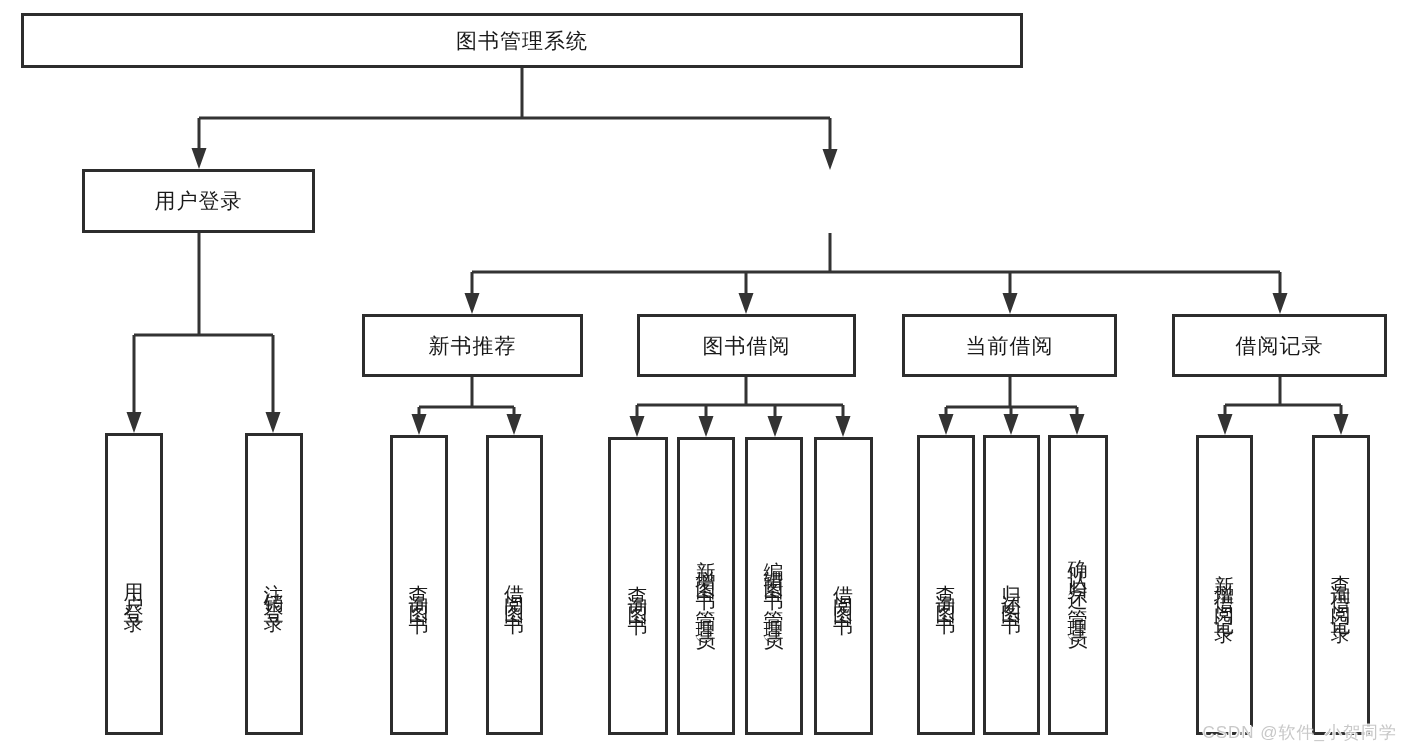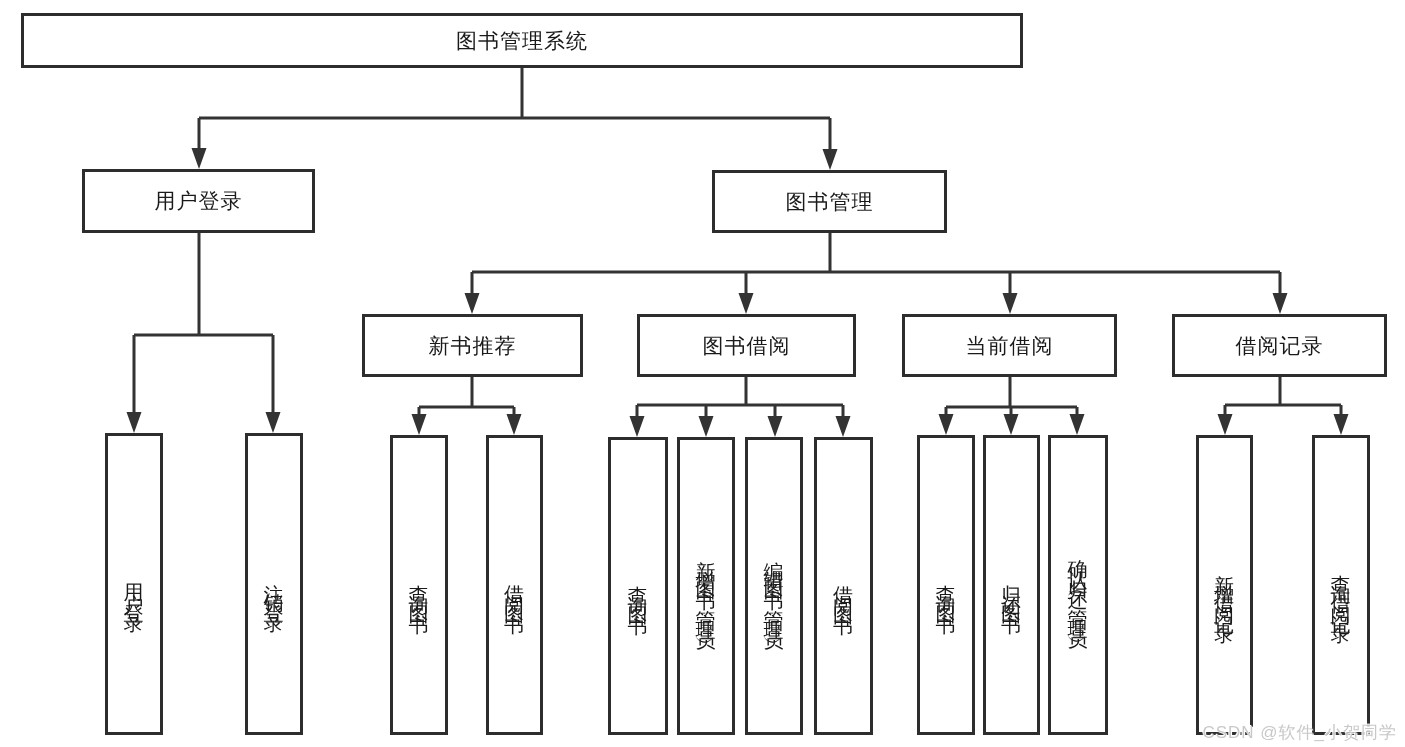--- a/index.html
+++ b/index.html
@@ -33,21 +33,20 @@
          M472 314 l-7.5 -21 h15 Z M746 314 l-7.5 -21 h15 Z M1010 314 l-7.5 -21 h15 Z M1280 314 l-7.5 -21 h15 Z
          M419 435 l-7.5 -21 h15 Z M514 435 l-7.5 -21 h15 Z
          M637 437 l-7.5 -21 h15 Z M706 437 l-7.5 -21 h15 Z M775 437 l-7.5 -21 h15 Z M843 437 l-7.5 -21 h15 Z
          M946 435 l-7.5 -21 h15 Z M1011 435 l-7.5 -21 h15 Z M1077 435 l-7.5 -21 h15 Z
          M1225 435 l-7.5 -21 h15 Z M1341 435 l-7.5 -21 h15 Z"></path>
   </svg>
 
   <div class="box hbox" style="left:21px;top:13px;width:1002px;height:55px">图书管理系统</div>
 
   <div class="box hbox" style="left:82px;top:169px;width:233px;height:64px">用户登录</div>
-  <div class="box hbox" style="left:712px;top:170px;width:235px;height:63px">图书管理</div>
 
   <div class="box hbox" style="left:362px;top:314px;width:221px;height:63px">新书推荐</div>
   <div class="box hbox" style="left:637px;top:314px;width:219px;height:63px">图书借阅</div>
   <div class="box hbox" style="left:1172px;top:314px;width:215px;height:63px">借阅记录</div>
   <div class="box hbox" style="left:902px;top:314px;width:215px;height:63px">当前借阅</div>
 
   <div class="box vbox" style="left:105px;top:433px;width:58px;height:302px">用户登录</div>
   <div class="box vbox" style="left:245px;top:433px;width:58px;height:302px">注销登录</div>
 
   <div class="box vbox" style="left:390px;top:435px;width:58px;height:300px">查询图书</div>

